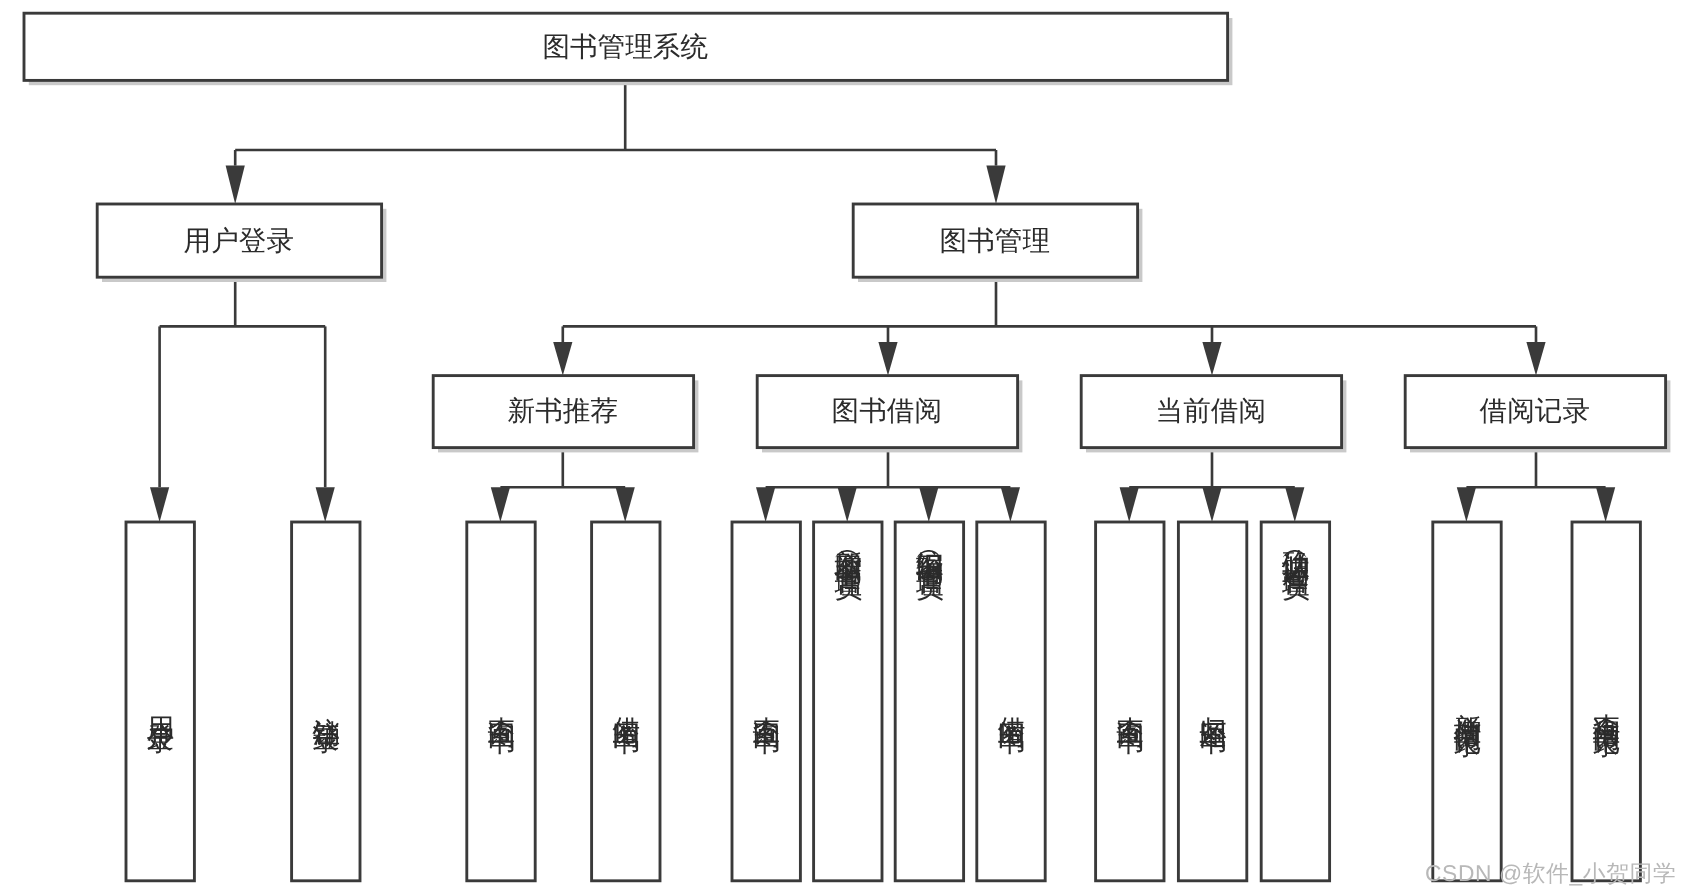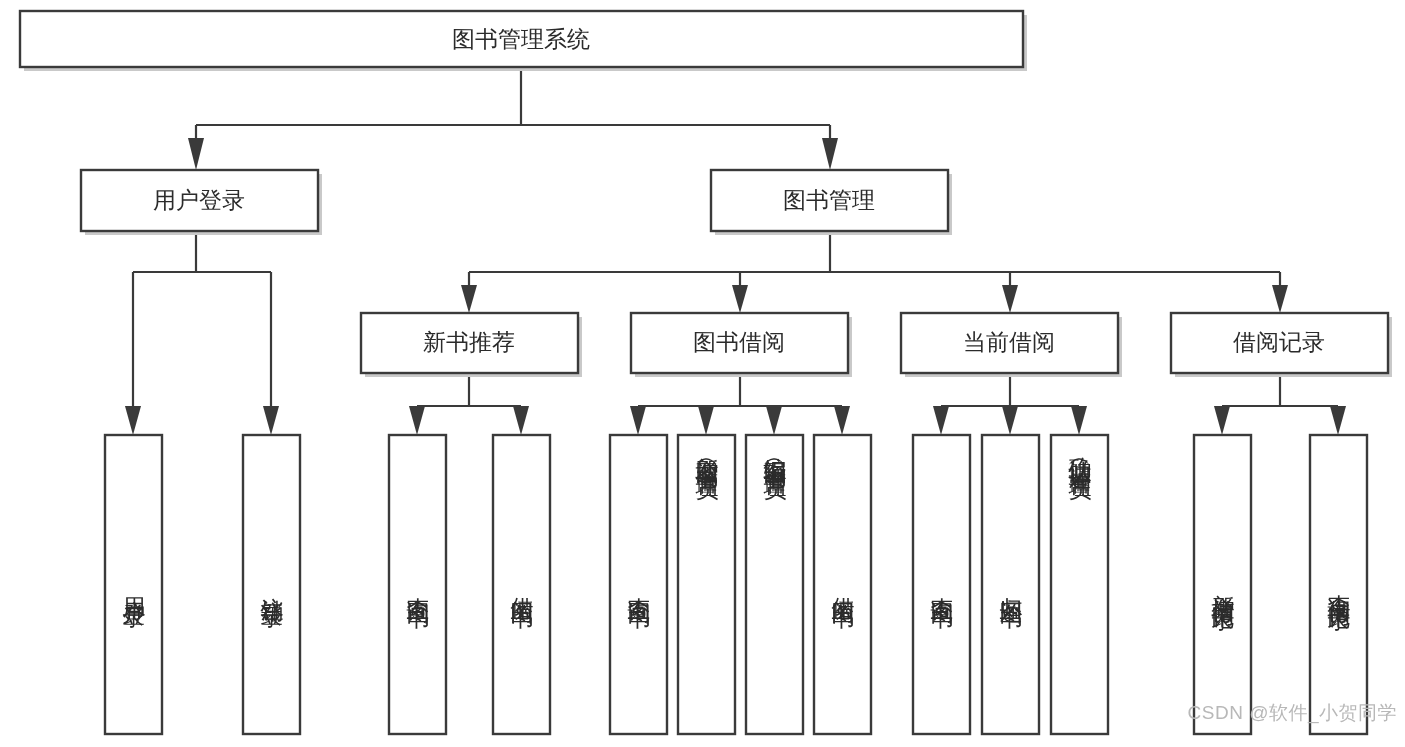--- a/index.html
+++ b/index.html
@@ -62,21 +62,21 @@
     font-family: "Liberation Sans", "DejaVu Sans", sans-serif;
     font-size: 23px;
     line-height: 1.12;
     letter-spacing: 3px;
     color: #2b2b2b;
     white-space: nowrap;
   }
   #watermark {
     position: absolute;
     right: 8px;
-    bottom: 21px;
+    bottom: 6px;
     font-family: "Liberation Sans", "DejaVu Sans", sans-serif;
     font-size: 19px;
     color: #b8b8b8;
     letter-spacing: 0.5px;
     white-space: nowrap;
     margin-left: 24px;
   }
 </style>
 </head>
 <body>

